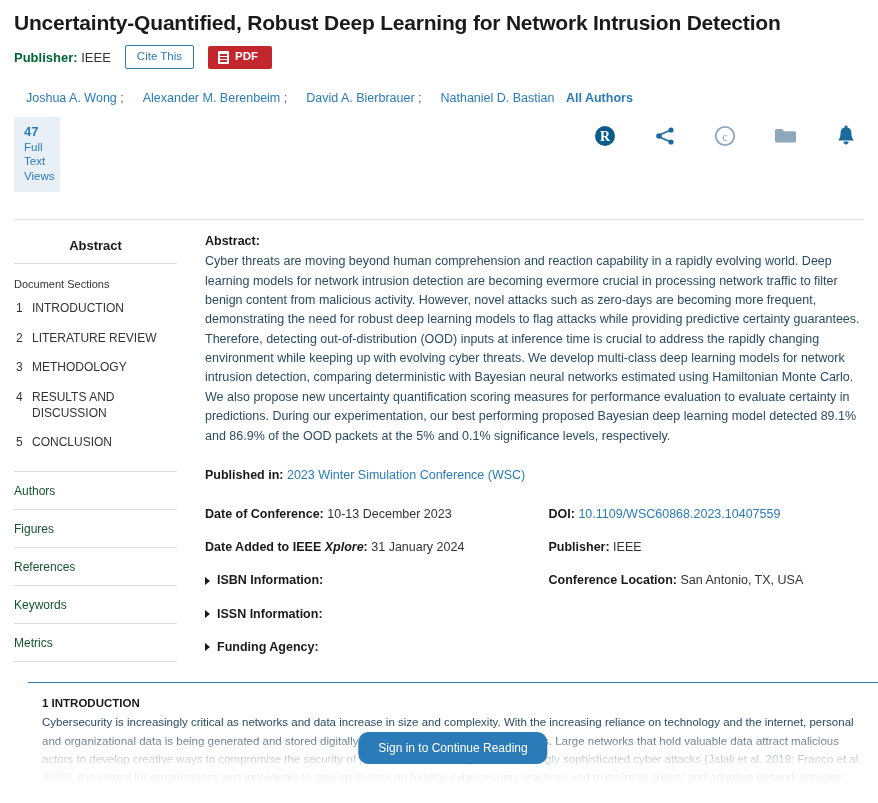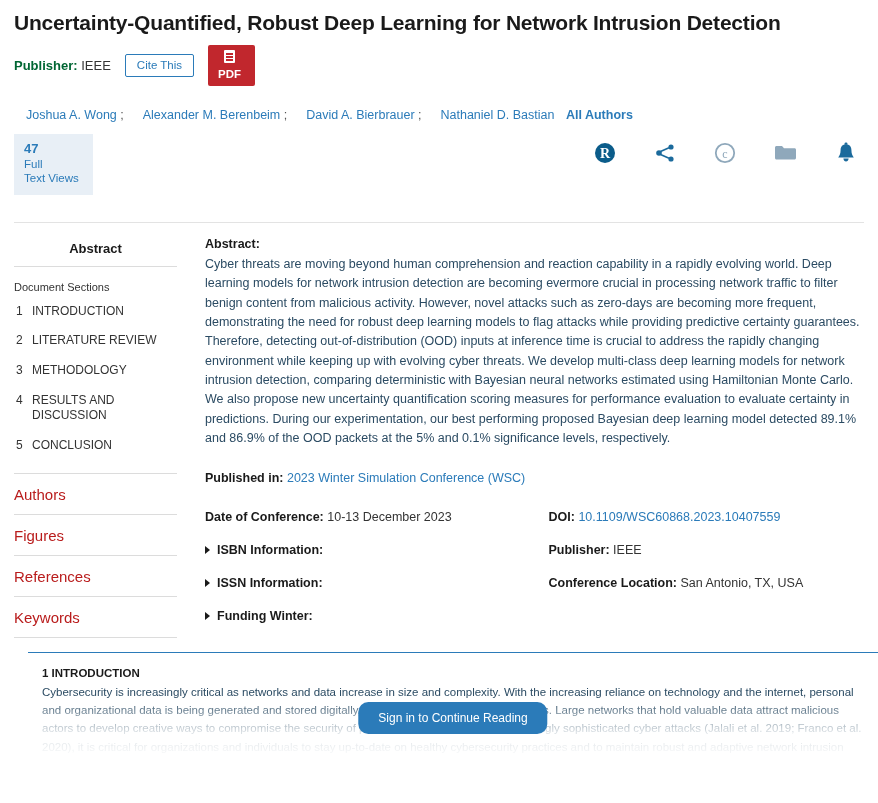--- a/index.html
+++ b/index.html
@@ -50,21 +50,20 @@
     font-size: 11.5px;
     font-weight: bold;
     padding: 5px 14px 5px 10px;
     border: none;
     border-radius: 2px;
     cursor: pointer;
     display: flex;
     align-items: center;
     gap: 6px;
     line-height: 1;
-    flex-direction: column;
   }
   .pdf-ico {
     width: 11px; height: 13px;
     background: #fff;
     border-radius: 1px;
     position: relative;
     display: inline-block;
   }
   .pdf-ico:after {
     content: "";
@@ -88,21 +87,21 @@
   
   .metrics-row {
     display: flex;
     align-items: flex-start;
     justify-content: space-between;
     padding: 12px 14px 0 14px;
   }
   .views-box {
     background: #e8eff6;
     padding: 7px 10px 9px 10px;
-    width: 79px;
+    width: 46px;
     line-height: 1.25;
   }
   .views-box .num { color: #2b7bb9; font-weight: bold; font-size: 13px; }
   .views-box .lbl { color: #2b7bb9; font-size: 11.5px; }
   .icon-bar {
     display: flex;
     align-items: center;
     gap: 38px;
     padding-right: 8px;
     padding-top: 8px;
@@ -148,22 +147,22 @@
     gap: 7px;
     cursor: pointer;
     line-height: 1.3;
   }
   .side .sec-item .n { width: 9px; flex: 0 0 9px; }
   .side .group-div {
     height: 1px; background: #dcdcdc;
     margin: 13px 0 0 0;
   }
   .side .link-item {
-    font-size: 15px;
-    color: #b91c1c;
+    font-size: 12px;
+    color: #14532d;
     padding: 12px 0 11px 0;
     cursor: pointer;
     border-bottom: 1px solid #dcdcdc;
   }
   .side .link-item.last { border-bottom: 1px solid #dcdcdc; }
 
   .main {
     flex: 1 1 auto;
     padding: 14px 0 0 28px;
     min-width: 0;
@@ -352,48 +351,53 @@
         <span class="n">5</span>
         <span>CONCLUSION</span>
       </div>
 
       <div class="group-div"></div>
 
       <div class="link-item">Authors</div>
       <div class="link-item">Figures</div>
       <div class="link-item">References</div>
       <div class="link-item">Keywords</div>
+      <div class="link-item last">Metrics</div>
     </div>
 
     <div class="main">
       <div class="abs-label">Abstract:</div>
       <div class="abs-text">Cyber threats are moving beyond human comprehension and reaction capability in a rapidly evolving world. Deep learning models for network intrusion detection are becoming evermore crucial in processing network traffic to filter benign content from malicious activity. However, novel attacks such as zero-days are becoming more frequent, demonstrating the need for robust deep learning models to flag attacks while providing predictive certainty guarantees. Therefore, detecting out-of-distribution (OOD) inputs at inference time is crucial to address the rapidly changing environment while keeping up with evolving cyber threats. We develop multi-class deep learning models for network intrusion detection, comparing deterministic with Bayesian neural networks estimated using Hamiltonian Monte Carlo. We also propose new uncertainty quantification scoring measures for performance evaluation to evaluate certainty in predictions. During our experimentation, our best performing proposed Bayesian deep learning model detected 89.1% and 86.9% of the OOD packets at the 5% and 0.1% significance levels, respectively.</div>
 
       <div class="pubin">
         <b>Published in:</b>
         <a>2023 Winter Simulation Conference (WSC)</a>
       </div>
 
       <div class="meta">
         <div class="col">
           <div class="row">
             <b>Date of Conference:</b>
             <span>10-13 December 2023</span>
           </div>
+          <div class="row">
+            <b>Date Added to IEEE </b><b class="ital">Xplore</b><b>:</b>
+            <span>31 January 2024</span>
+          </div>
           <div class="row expand">
             <span class="caret"></span>
             <span>ISBN Information:</span>
           </div>
           <div class="row expand">
             <span class="caret"></span>
             <span>ISSN Information:</span>
           </div>
           <div class="row expand">
             <span class="caret"></span>
-            <span>Funding Winter:</span>
+            <span>Funding Agency:</span>
           </div>
         </div>
         <div class="col right">
           <div class="row">
             <b>DOI:</b>
             <a>10.1109/WSC60868.2023.10407559</a>
           </div>
           <div class="row">
             <b>Publisher:</b>
             <span>IEEE</span>

